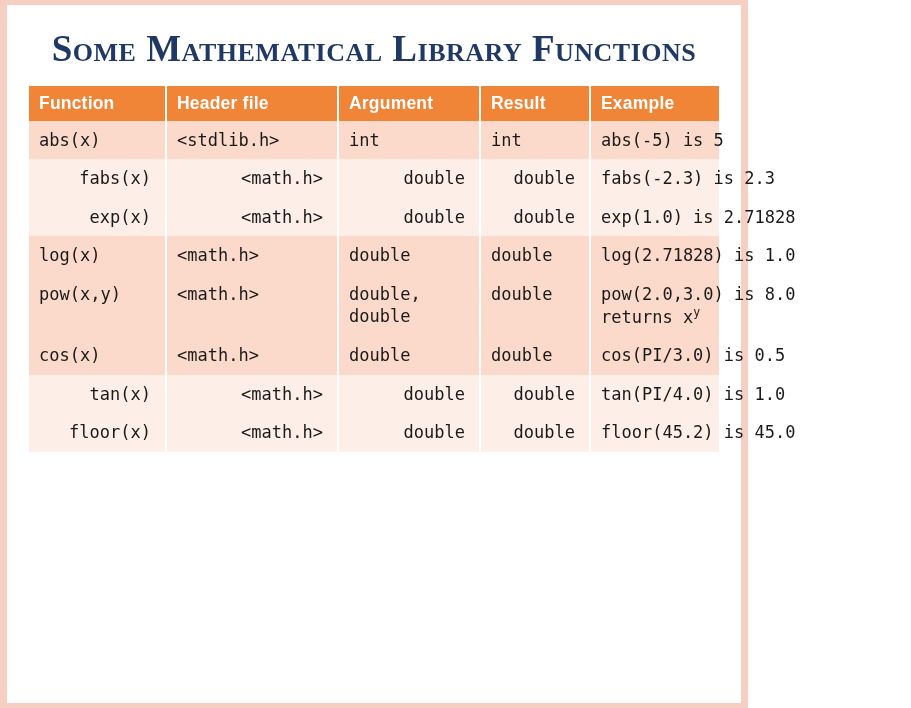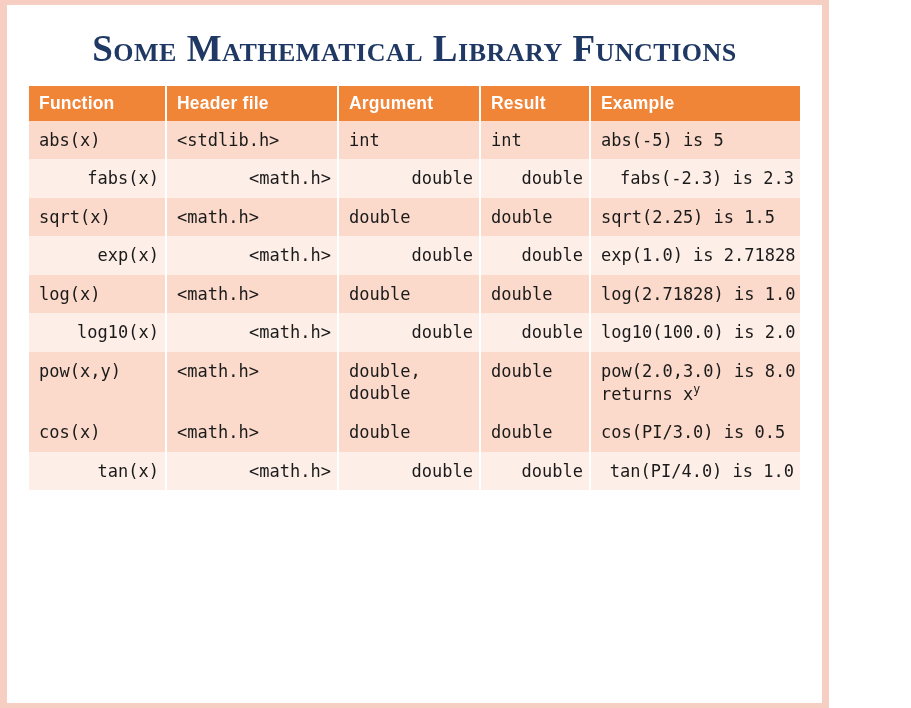--- a/index.html
+++ b/index.html
@@ -8,21 +8,21 @@
   }
   body {
     width: 911px;
     height: 708px;
     background: #ffffff;
     font-family: "Liberation Sans", sans-serif;
     overflow: hidden;
   }
   .slide {
     position: relative;
-    width: 829px;
+    width: 748px;
     height: 708px;
     box-sizing: border-box;
     background: #14b8a6;
     border-left: 7px solid #f6cfc2;
     border-right: 7px solid #f6cfc2;
     border-top: 5px solid #f6cfc2;
     border-bottom: 5px solid #f6cfc2;
   }
   .inner {
     position: absolute;
@@ -56,21 +56,21 @@
     font-family: "Liberation Sans", sans-serif;
     font-size: 17.5px;
     font-weight: bold;
     padding: 7px 10px 7px 10px;
     border-right: 2px solid #ffffff;
     vertical-align: middle;
     letter-spacing: 0.2px;
   }
   table.fn-table th:last-child { border-right: none; }
   table.fn-table td {
-    padding: 8px 6px 8px 10px;
+    padding: 8px 14px 8px 10px;
     border-right: 2px solid #ffffff;
     vertical-align: top;
     color: #1a1a1a;
     line-height: 1.32;
     white-space: pre;
   }
   table.fn-table td:last-child { border-right: none; }
   tr.row-a td { background: #fbdacb; }
   tr.row-b td { background: #fdeee7; text-align: right; }
   .col1 { width: 137px; }
@@ -113,47 +113,33 @@
           <td>int</td>
           <td>abs(-5) is 5</td>
         </tr>
         <tr class="row-b">
           <td>fabs(x)</td>
           <td>&lt;math.h&gt;</td>
           <td>double</td>
           <td>double</td>
           <td>fabs(-2.3) is 2.3</td>
         </tr>
-        <tr class="row-a">
-          <td>sqrt(x)</td>
-          <td>&lt;math.h&gt;</td>
-          <td>double</td>
-          <td>double</td>
-          <td>sqrt(2.25) is 1.5</td>
-        </tr>
         <tr class="row-b">
           <td>exp(x)</td>
           <td>&lt;math.h&gt;</td>
           <td>double</td>
           <td>double</td>
           <td>exp(1.0) is 2.71828</td>
         </tr>
         <tr class="row-a">
           <td>log(x)</td>
           <td>&lt;math.h&gt;</td>
           <td>double</td>
           <td>double</td>
           <td>log(2.71828) is 1.0</td>
-        </tr>
-        <tr class="row-b">
-          <td>log10(x)</td>
-          <td>&lt;math.h&gt;</td>
-          <td>double</td>
-          <td>double</td>
-          <td>log10(100.0) is 2.0</td>
         </tr>
         <tr class="row-a">
           <td>pow(x,y)</td>
           <td>&lt;math.h&gt;</td>
           <td>double,
 double</td>
           <td>double</td>
           <td><span>pow(2.0,3.0) is 8.0</span>
 <span>returns x</span><sup>y</sup></td>
         </tr>
@@ -164,17 +150,24 @@
           <td>double</td>
           <td>cos(PI/3.0) is 0.5</td>
         </tr>
         <tr class="row-b">
           <td>tan(x)</td>
           <td>&lt;math.h&gt;</td>
           <td>double</td>
           <td>double</td>
           <td>tan(PI/4.0) is 1.0</td>
         </tr>
+        <tr class="row-b">
+          <td>floor(x)</td>
+          <td>&lt;math.h&gt;</td>
+          <td>double</td>
+          <td>double</td>
+          <td>floor(45.2) is 45.0</td>
+        </tr>
       </tbody>
     </table>
 
   </div>
 </div>
 
 </body></html>

